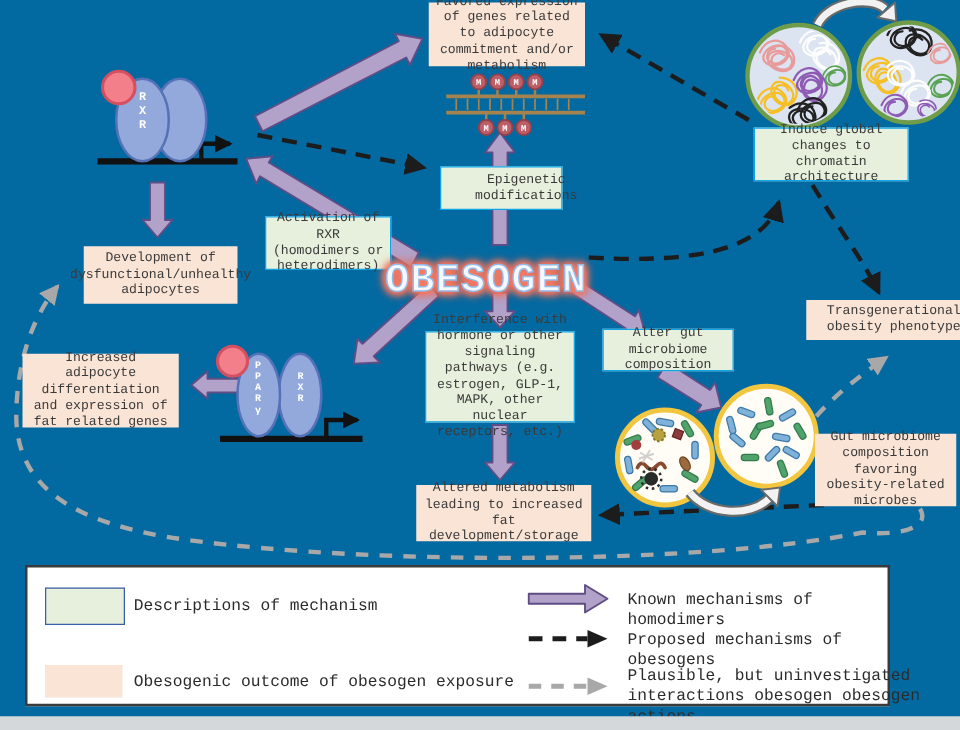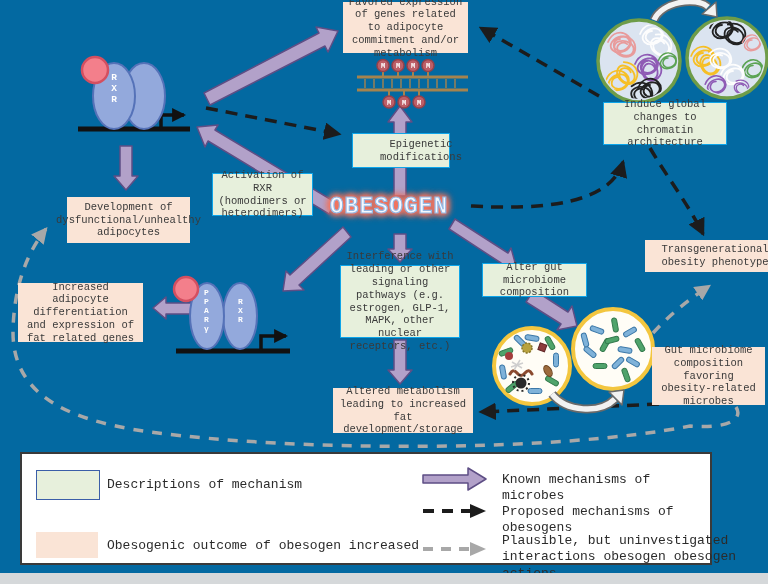--- a/index.html
+++ b/index.html
@@ -13,22 +13,22 @@
     text-align:center; font-size:10.5px; line-height:1.22; color:#3a3a3a;
     padding:2px 4px; box-sizing:border-box;
   }
   .green { background:#e7f0dc; border:1px solid #0ea5e9; }
   .peach { background:#fae4d6; }
   .vlabel {
     position:absolute; writing-mode:vertical-lr; text-orientation:upright;
     color:#ffffff; font-weight:bold; line-height:1;
   }
   .obesogen {
-    position:absolute; left:300px; top:194px; width:178px; text-align:center;
-    font-size:23px; font-weight:bold; letter-spacing:1px; color:#f4f8ff;
+    position:absolute; left:300px; top:206px; width:178px; text-align:center;
+    font-size:32px; font-weight:bold; letter-spacing:1px; color:#f4f8ff;
     -webkit-text-stroke:1.2px #93b9e4;
     text-shadow: 0 0 3px #ff6a5a, 0 0 6px #ff7a5e, 0 0 11px #ff8f6e,
                  2px 0 7px #e86a5a, -2px 0 7px #e86a5a, 0 2px 7px #e86a5a, 0 -2px 7px #e86a5a;
   }
   .legend {
     position:absolute; left:20px; top:452px; width:692px; height:113px;
     background:#ffffff; border:2px solid #3a3a3a; box-sizing:border-box;
   }
   .legend .lbl { position:absolute; font-size:13px; color:#2b2b2b; line-height:1.25; }
   .swatch { position:absolute; }
@@ -253,21 +253,21 @@
   <div class="dbox green" style="left:212px; top:150px; width:101px; height:43px;margin-top:23px;">
       <span>Activation of RXR (homodimers or heterodimers)</span>
     </div>
   <div class="dbox peach" style="left:67px;  top:197px; width:123px; height:46px;align-items:center;">
       <span>Development of dysfunctional/unhealthy adipocytes</span>
     </div>
   <div class="dbox peach" style="left:18px;  top:283px; width:125px; height:59px;">
       <span>Increased adipocyte differentiation and expression of fat related genes</span>
     </div>
   <div class="dbox green" style="left:340px; top:265px; width:120px; height:73px;">
-      <span>Interference with leading or other signaling pathways (e.g. estrogen, GLP-1, MAPK, other nuclear receptors, etc.)</span>
+      <span>Interference with hormone or other signaling pathways (e.g. estrogen, GLP-1, MAPK, other nuclear receptors, etc.)</span>
     </div>
   <div class="dbox green" style="left:482px; top:263px; width:105px; height:34px;">
       <span>Alter gut microbiome composition</span>
     </div>
   <div class="dbox peach" style="left:333px; top:388px; width:140px; height:45px;">
       <span>Altered metabolism leading to increased fat development/storage</span>
     </div>
   <div class="dbox green" style="left:603px; top:102px; width:124px; height:43px;">
       <span>Induce global changes to chromatin architecture</span>
     </div>
@@ -281,26 +281,26 @@
   <div class="vlabel" style="left:109px; top:72px;  font-size:9.5px;">RXR</div>
   <div class="vlabel" style="left:202px; top:288px; font-size:8px;">PPARγ</div>
   <div class="vlabel" style="left:236px; top:297px; font-size:8px;">RXR</div>
 
   <div class="obesogen">OBESOGEN</div>
 
   <div class="legend">
     <div class="swatch sw-green" style="left:14px; top:16px; width:62px; height:28px;"></div>
     <div class="lbl" style="left:85px; top:23px;">Descriptions of mechanism</div>
     <div class="swatch sw-peach" style="left:14px; top:78px; width:62px; height:26px;"></div>
-    <div class="lbl" style="left:85px; top:84px;">Obesogenic outcome of obesogen increased</div>
+    <div class="lbl" style="left:85px; top:84px;">Obesogenic outcome of obesogen exposure</div>
 
     <svg style="position:absolute; left:398px; top:11px;" width="75" height="28">
       <polygon points="3,10 48,10 48,3 66,14 48,25 48,18 3,18" fill="#b2a1c9" stroke="#5e4e85" stroke-width="1.5" stroke-linejoin="round"></polygon>
     </svg>
-    <div class="lbl" style="left:480px; top:18px;">Known mechanisms of microbes</div>
+    <div class="lbl" style="left:480px; top:18px;">Known mechanisms of homodimers</div>
 
     <svg style="position:absolute; left:398px; top:43px;" width="75" height="28">
       <line x1="3" y1="14" x2="50" y2="14" stroke="#1c1c1c" stroke-width="4" stroke-dasharray="11 8"></line>
       <polygon points="50,7 66,14 50,21" fill="#1c1c1c"></polygon>
     </svg>
     <div class="lbl" style="left:480px; top:50px;">Proposed mechanisms of obesogens</div>
 
     <svg style="position:absolute; left:398px; top:81px;" width="75" height="28">
       <line x1="3" y1="14" x2="50" y2="14" stroke="#a8a8a8" stroke-width="4" stroke-dasharray="10 8"></line>
       <polygon points="50,7 66,14 50,21" fill="#a8a8a8"></polygon>

